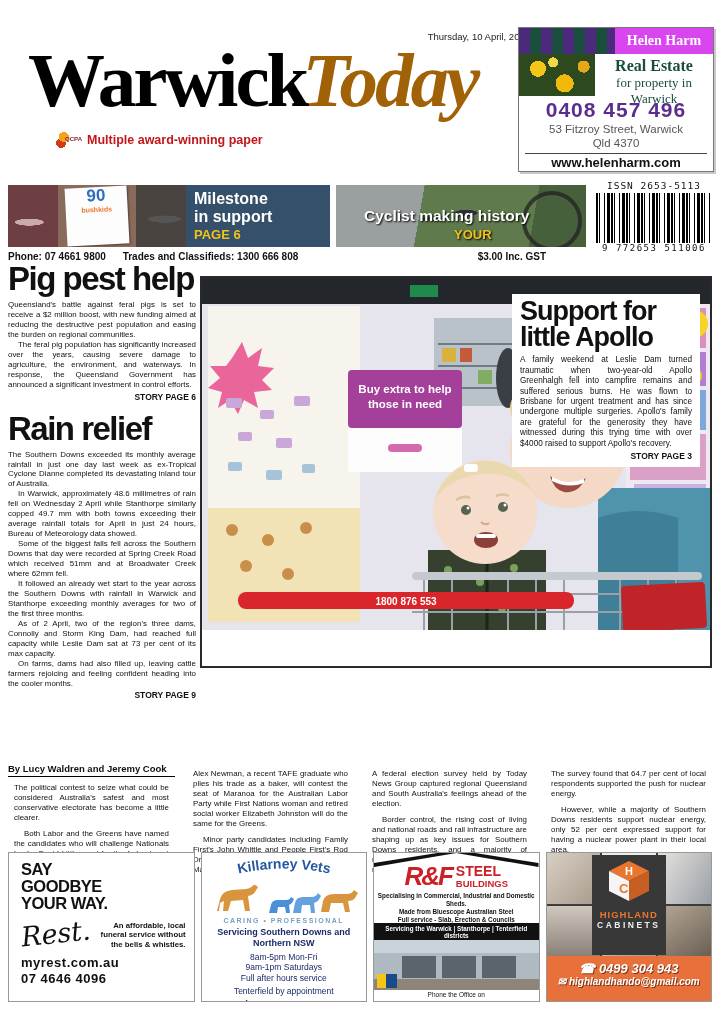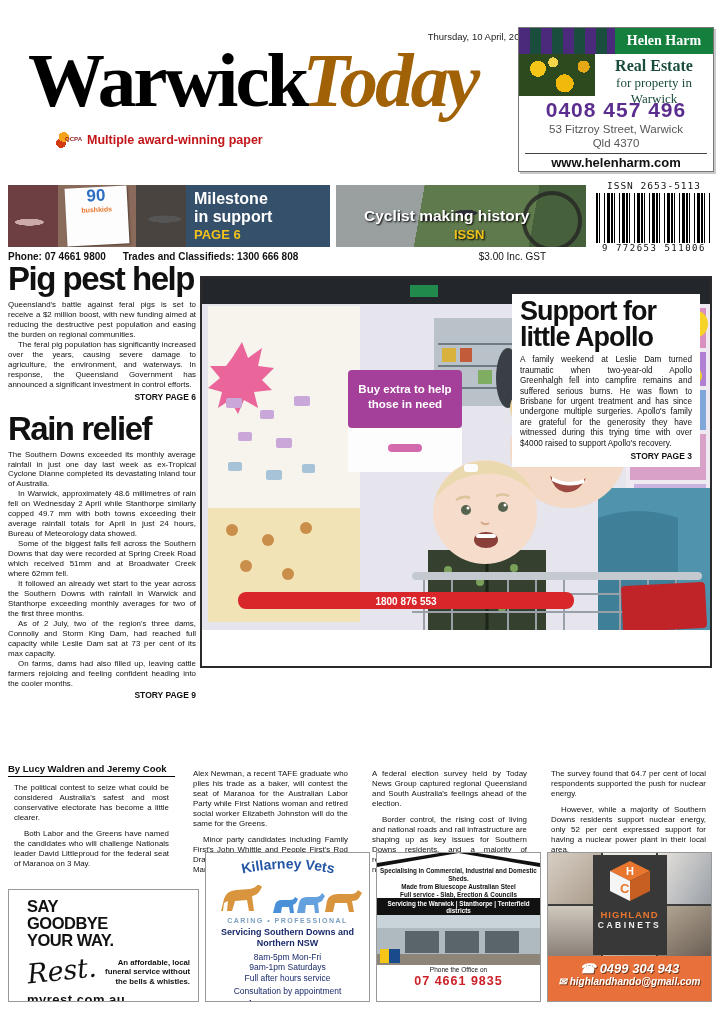--- a/index.html
+++ b/index.html
@@ -15,21 +15,21 @@
   .tagline-row{position:absolute;left:56px;top:131px;display:flex;align-items:center;gap:5px;}
   .qcpa{width:26px;height:17px;background:radial-gradient(circle at 30% 35%,#f6a21c 0 5px,transparent 5px),
         radial-gradient(circle at 20% 70%,#d23b14 0 5px,transparent 5px),#fff;
         color:#8b1a1a;font-size:6px;font-weight:bold;text-align:right;line-height:17px;}
   .tagline{color:#c2161b;font-weight:bold;font-size:12.5px;}
   
   .helen{position:absolute;left:518px;top:27px;width:194px;height:143px;background:#fff;
          border:1px solid #777;box-shadow:2px 2px 0 #c9c9c9;}
   .helen-head{display:flex;height:26px;}
   .helen-stripes{width:96px;background:repeating-linear-gradient(90deg,#4b2a7b 0 11px,#1b4d3e 11px 22px);}
-  .helen-name{flex:1;background:#15803d;color:#fff;font-family:"Liberation Serif",serif;
+  .helen-name{flex:1;background:#d946ef;color:#fff;font-family:"Liberation Serif",serif;
               font-weight:bold;font-size:14px;text-align:center;line-height:26px;}
   .helen-row2{display:flex;height:42px;}
   .helen-flowers{width:76px;background:
       radial-gradient(circle at 25% 35%,#f5c518 0 8px,transparent 8px),
       radial-gradient(circle at 60% 70%,#f0b90b 0 9px,transparent 9px),
       radial-gradient(circle at 85% 30%,#e6a817 0 6px,transparent 6px),
       radial-gradient(circle at 45% 20%,#f5d54a 0 5px,transparent 5px),#2d4a1e;}
   .helen-re{flex:1;text-align:center;color:#1b4d3e;padding-top:3px;}
   .helen-re .re{font-family:"Liberation Serif",serif;font-weight:bold;font-size:16px;}
   .helen-re .slogan{font-family:"Liberation Serif",serif;font-size:13px;}
@@ -65,21 +65,21 @@
   
   .issn{position:absolute;left:596px;top:180px;width:116px;text-align:center;
         font-family:"DejaVu Sans Mono",monospace;}
   .issn .label{font-size:9.5px;letter-spacing:1px;}
   .bars{height:50px;margin-top:2px;background:repeating-linear-gradient(90deg,
         #000 0 2px,#fff 2px 3px,#000 3px 4px,#fff 4px 8px,#000 8px 9px,#fff 9px 11px,
         #000 11px 14px,#fff 14px 15px);}
   .issn .num{font-size:9px;letter-spacing:1.5px;background:#fff;}
   .info-line{position:absolute;left:8px;top:251px;width:704px;font-weight:bold;font-size:10px;}
   .info-line .cl{margin-left:14px;}
-  .price{position:absolute;top:251px;right:172px;font-weight:normal;font-size:10px;}
+  .price{position:absolute;top:251px;right:172px;font-weight:bold;font-size:10px;}
   
   .leftcol{position:absolute;left:8px;top:262px;width:188px;}
   .art-head{font-size:33px;font-weight:bold;letter-spacing:-1.5px;line-height:1;margin:0 0 5px 0;}
   .art-body p{margin:0;font-size:7.9px;line-height:1.26;text-align:justify;}
   .art-body p + p{text-indent:10px;}
   .story-ref{font-size:8.5px;font-weight:bold;text-align:right;margin:2px 0 10px 0;}
   
   .photo-box{position:absolute;left:200px;top:276px;width:512px;height:392px;
              border:2px solid #2a2a2a;background:#fff;box-sizing:border-box;}
   .photo-area{position:relative;width:508px;height:352px;overflow:hidden;}
@@ -95,21 +95,21 @@
   .col{flex:1;}
   .byline{font-size:9.5px;font-weight:bold;border-bottom:1.5px solid #000;
           padding-bottom:2px;margin-bottom:4px;}
   .col p{margin:6px;font-size:7.9px;line-height:1.26;text-align:justify;}
   .col p + p{text-indent:10px;}
   .coverage{font-size:8.5px;font-weight:bold;text-align:right;margin-top:3px;}
   
   .ads{position:absolute;left:8px;top:852px;width:704px;height:150px;display:flex;gap:6px;}
   .ad{flex:1;border:1px solid #999;background:#fff;box-sizing:border-box;overflow:hidden;position:relative;}
   
-  .ad-rest{padding:8px 8px 4px 18px;margin-top:37px;}
+  .ad-rest{padding:8px 8px 4px 12px;}
   .rest-head{font-size:16.5px;font-weight:bold;line-height:1.03;width:90px;letter-spacing:-.5px;}
   .rest-mid{display:flex;align-items:flex-end;margin-top:6px;}
   .rest-logo{font-family:"DejaVu Serif",serif;font-style:italic;font-size:27px;
              transform:rotate(-6deg);flex:0 0 62px;}
   .rest-tag{flex:1;text-align:right;font-size:7.8px;font-weight:bold;line-height:1.2;}
   .rest-contact{font-size:13px;font-weight:bold;margin-top:6px;line-height:1.2;letter-spacing:.5px;}
   
   .ad-vet{text-align:center;padding-top:2px;}
   .vet-sub{font-size:7px;font-weight:bold;color:#7a9ec0;letter-spacing:1.5px;margin-top:-2px;}
   .vet-b1{font-size:9px;font-weight:bold;color:#1a2a6b;margin-top:3px;line-height:1.2;}
@@ -191,21 +191,21 @@
     </div>
     <div class="promo-left-box">
       <div class="t">Milestone</div>
       <div class="t">in support</div>
       <div class="p">PAGE 6</div>
     </div>
   </div>
   <div class="promo-right">
     <div class="wheel"></div>
     <div class="t">Cyclist making history</div>
-    <div class="p">ISSN</div>
+    <div class="p">YOUR</div>
   </div>
 
   <div class="issn">
     <div class="label">ISSN 2653-5113</div>
     <div class="bars"></div>
     <div class="num">9 772653 511006</div>
   </div>
 
   <div class="info-line">
     <span>Phone: 07 4661 9800</span>
@@ -220,21 +220,21 @@
       <p>The feral pig population has significantly increased over the years, causing severe damage to agriculture, the environment, and waterways. In response, the Queensland Government has announced a significant investment in control efforts.</p>
     </div>
     <div class="story-ref">STORY PAGE 6</div>
 
     <h1 class="art-head">Rain relief</h1>
     <div class="art-body">
       <p>The Southern Downs exceeded its monthly average rainfall in just one day last week as ex-Tropical Cyclone Dianne completed its devastating inland tour of Australia.</p>
       <p>In Warwick, approximately 48.6 millimetres of rain fell on Wednesday 2 April while Stanthorpe similarly copped 49.7 mm with both towns exceeding their average rainfall totals for April in just 24 hours, Bureau of Meteorology data showed.</p>
       <p>Some of the biggest falls fell across the Southern Downs that day were recorded at Spring Creek Road which received 51mm and at Broadwater Creek where 62mm fell.</p>
       <p>It followed an already wet start to the year across the Southern Downs with rainfall in Warwick and Stanthorpe exceeding monthly averages for two of the first three months.</p>
-      <p>As of 2 July, two of the region's three dams, Connolly and Storm King Dam, had reached full capacity while Leslie Dam sat at 73 per cent of its max capacity.</p>
+      <p>As of 2 April, two of the region's three dams, Connolly and Storm King Dam, had reached full capacity while Leslie Dam sat at 73 per cent of its max capacity.</p>
       <p>On farms, dams had also filled up, leaving cattle farmers rejoicing and feeling confident heading into the cooler months.</p>
     </div>
     <div class="story-ref">STORY PAGE 9</div>
   </div>
 
   <div class="photo-box">
     <div class="photo-area">
       <svg width="508" height="352" viewBox="0 0 508 352">
         <rect width="508" height="352" fill="#e6e4ec"></rect>
         <rect x="0" y="0" width="508" height="26" fill="#23262b"></rect>
@@ -401,31 +401,38 @@
         <path d="M84 28 l2 -10 q1 -6 8 -6 l9 0 q4 0 6 -4 l3 3 -3 5 -4 2 1 10 -4 0 -1 -8 -8 0 -1 8z" fill="#4a90d9" opacity=".85"></path>
         <path d="M112 27 l2 -11 q2 -7 11 -7 l13 0 q5 0 7 -4 l4 3 -3 5 q-2 3 -7 3 l2 11 -5 0 -2 -9 -12 0 -2 9z" fill="#d9943e"></path>
       </svg>
       <div class="vet-sub">CARING • PROFESSIONAL</div>
       <div class="vet-b1">Servicing Southern Downs and Northern NSW</div>
       <div class="vet-hours">
         <div>8am-5pm Mon-Fri</div>
         <div>9am-1pm Saturdays</div>
         <div>Full after hours service</div>
       </div>
-      <div class="vet-note">Consultation by appointment</div>
+      <div class="vet-note">Tenterfield by appointment</div>
       <div class="vet-phone">
         <div>Phone 07 4664 1344</div>
 
       </div>
     </div>
 
     <div class="ad ad-rf">
       <svg class="rf-roof" width="100%" height="14" viewBox="0 0 170 14" preserveAspectRatio="none">
         <polygon points="0,14 85,0 170,14 170,10 85,-3 0,10" fill="#111"></polygon>
       </svg>
+      <div class="rf-logo-row">
+        <span class="rf-rf">R&amp;F</span>
+        <span class="rf-steel">
+          <div class="s1">STEEL</div>
+          <div class="s2">BUILDINGS</div>
+        </span>
+      </div>
       <div class="rf-lines">
         <div>Specialising in Commercial, Industrial and Domestic Sheds.</div>
         <div>Made from Bluescope Australian Steel</div>
         <div>Full service - Slab, Erection &amp; Councils</div>
       </div>
       <div class="rf-banner">Servicing the Warwick | Stanthorpe | Tenterfield districts</div>
       <div class="rf-photo">
         <div class="opening" style="left:28px"></div>
         <div class="opening" style="left:68px"></div>
         <div class="opening" style="left:108px"></div>

